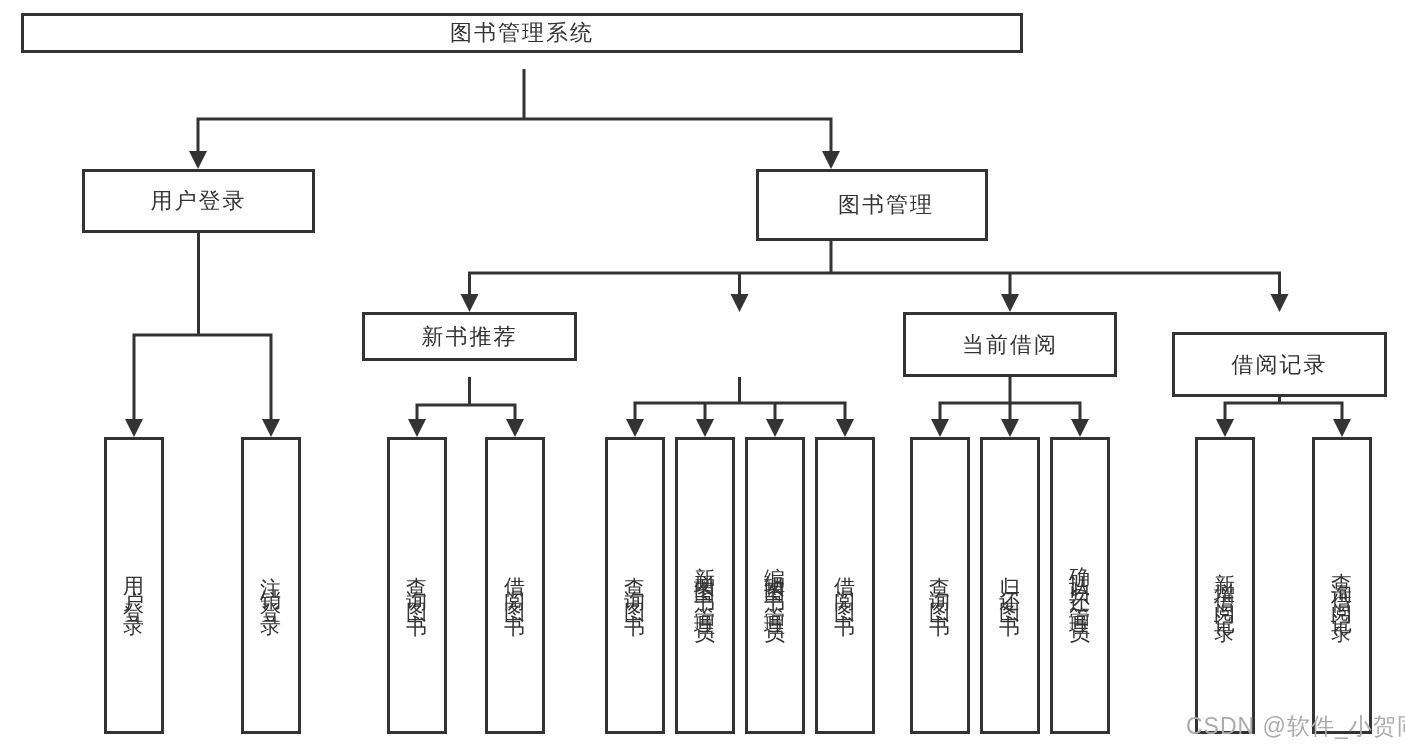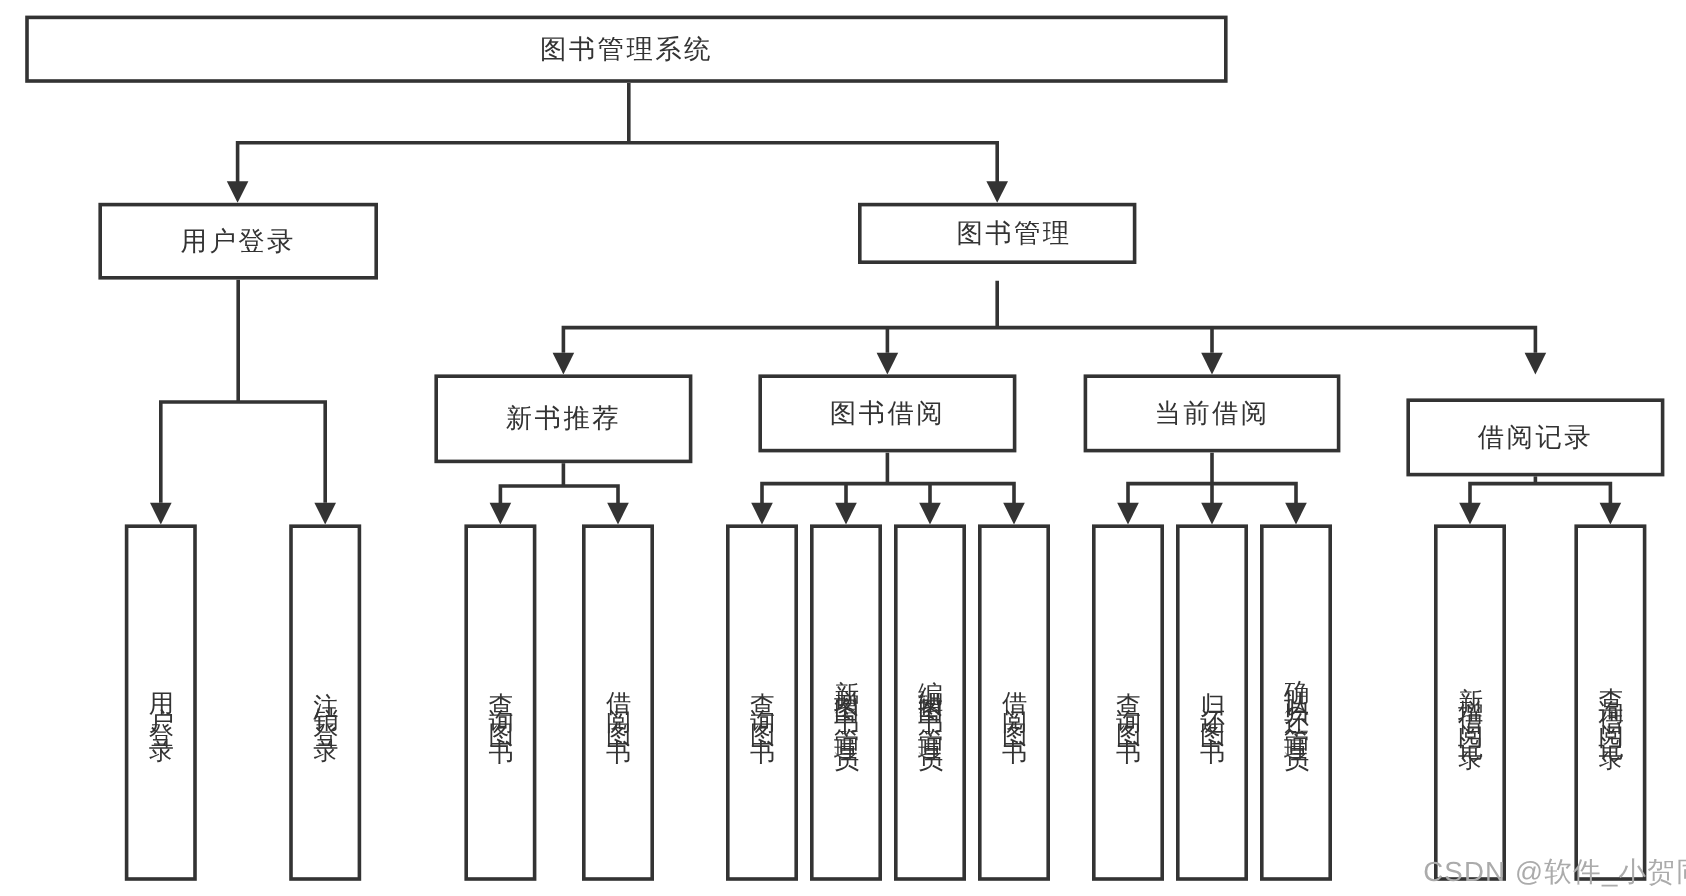--- a/index.html
+++ b/index.html
@@ -93,36 +93,33 @@
       <path d="M766 419 L784 419 L775 437 Z"></path>
       <path d="M836 419 L854 419 L845 437 Z"></path>
       <path d="M931 419 L949 419 L940 437 Z"></path>
       <path d="M1001 419 L1019 419 L1010 437 Z"></path>
       <path d="M1071 419 L1089 419 L1080 437 Z"></path>
       <path d="M1216 419 L1234 419 L1225 437 Z"></path>
       <path d="M1333 419 L1351 419 L1342 437 Z"></path>
     </g>
   </svg>
 
-  <div class="box" style="left:21px; top:13px; width:1002px; height:56px;">
+  <div class="box" style="left:21px; top:13px; width:1002px; height:40px;">
     <span class="hlabel">图书管理系统</span>
   </div>
 
   <div class="box" style="left:82px; top:169px; width:233px; height:64px;">
     <span class="hlabel">用户登录</span>
   </div>
-  <div class="box" style="left:715px; top:169px; width:232px; height:51px;padding-left:28px;">
+  <div class="box" style="left:756px; top:169px; width:232px; height:72px;padding-left:28px;">
     <span class="hlabel">图书管理</span>
   </div>
 
-  <div class="box" style="left:362px; top:312px; width:215px; height:74px;">
+  <div class="box" style="left:362px; top:312px; width:215px; height:49px;">
     <span class="hlabel">新书推荐</span>
-  </div>
-  <div class="box" style="left:632px; top:312px; width:215px; height:65px;">
-    <span class="hlabel">图书借阅</span>
   </div>
   <div class="box" style="left:903px; top:312px; width:214px; height:65px;font-family:Liberation Serif, serif;">
     <span class="hlabel">当前借阅</span>
   </div>
   <div class="box" style="left:1172px; top:312px; width:215px; height:65px;margin-top:20px;">
     <span class="hlabel">借阅记录</span>
   </div>
 
   <div class="box leaf" style="left:104px;">
     <span class="vt">用户登录</span>

